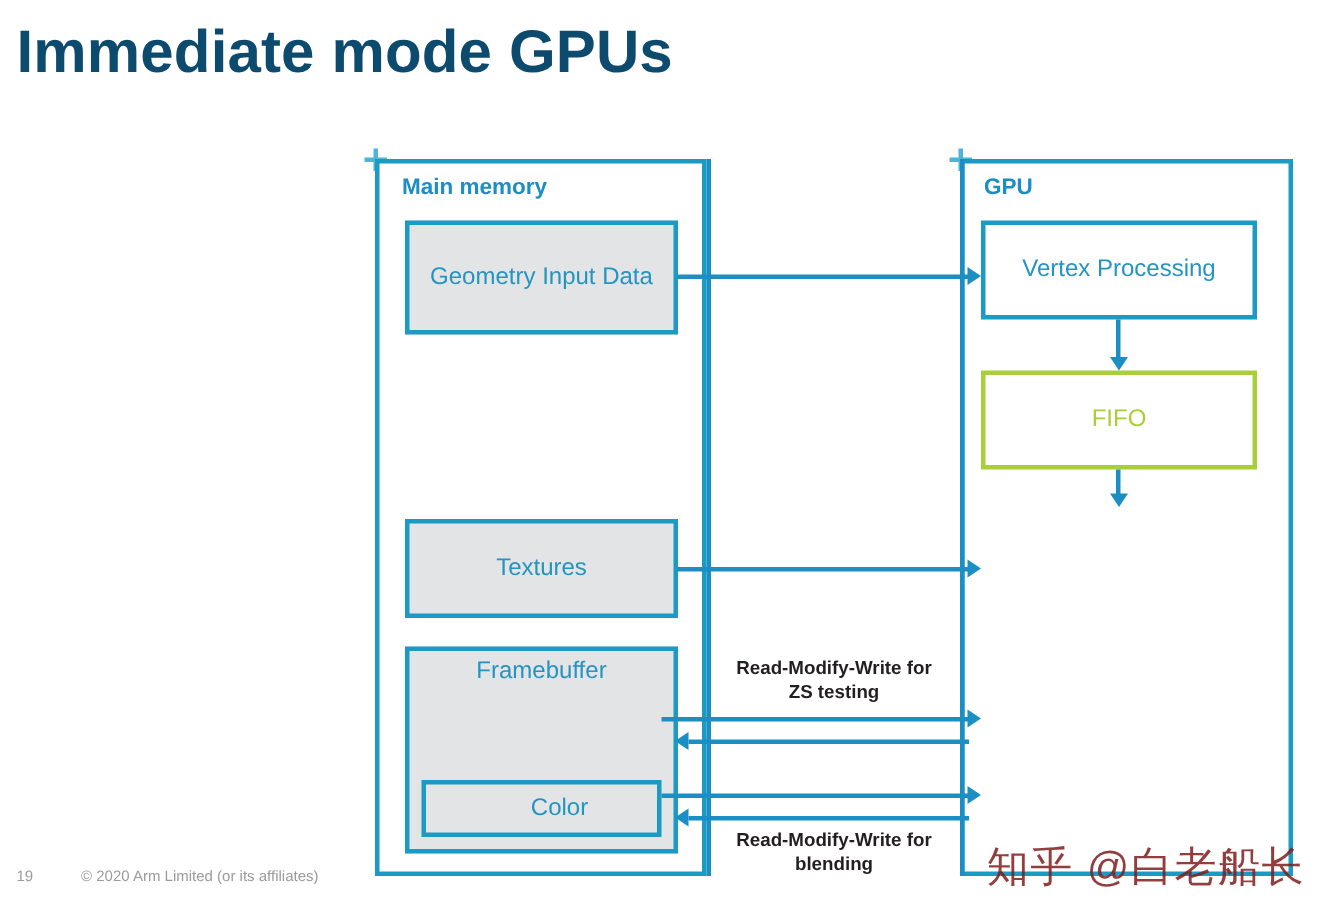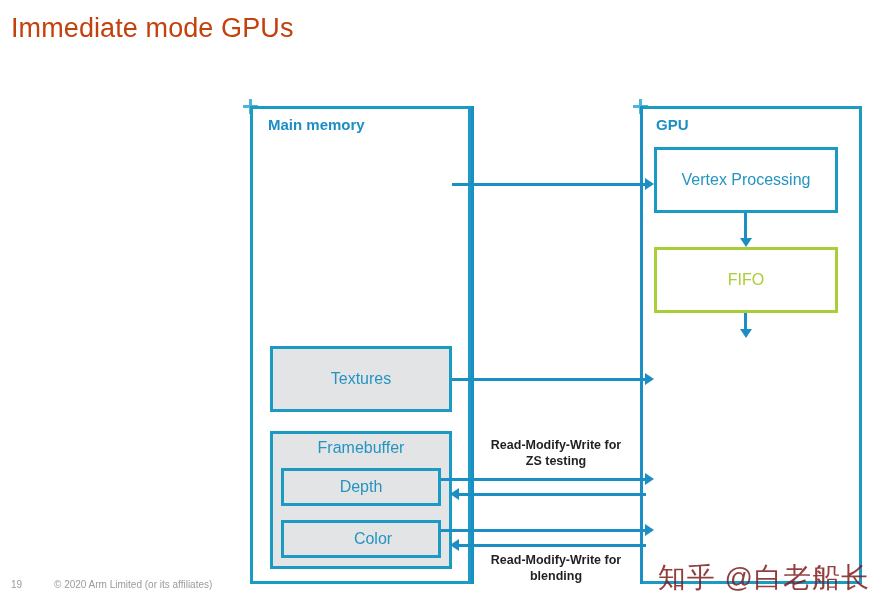--- a/index.html
+++ b/index.html
@@ -13,23 +13,23 @@
     font-family: "Liberation Sans", sans-serif;
     overflow: hidden;
     position: relative;
   }
 
   
   #slide-title {
     position: absolute;
     left: 11px;
     top: 13px;
-    font-size: 27px;
-    font-weight: 400;
-    color: #c2410c;
+    font-size: 40px;
+    font-weight: 700;
+    color: #0c4a6e;
     letter-spacing: 0.1px;
     white-space: nowrap;
   }
 
   
   #diagram {
     position: absolute;
     left: 0;
     top: 16px;
     width: 700px;
@@ -166,27 +166,27 @@
 <div id="slide-title">Immediate mode GPUs</div>
 
 <div id="diagram">
 
   <div class="crosshair" style="left:243px; top:83px;"></div>
   <div class="crosshair" style="left:633px; top:83px;"></div>
 
   <div class="abs container-box" style="left:250px; top:90px; width:221px; height:478px;"></div>
   <div class="container-label" style="left:268px; top:100px;">Main memory</div>
 
+  <div class="abs block" style="left:270px; top:131px; width:182px; height:76px;">Geometry Input Data</div>
 
   <div class="abs block" style="left:270px; top:330px; width:182px; height:66px;">Textures</div>
 
   <div class="abs block framebuffer" style="left:270px; top:415px; width:182px; height:138px;">
     <div class="fb-title">Framebuffer</div>
   </div>
-  <div class="abs block" style="left:281px; top:452px; width:160px; height:38px;">Depth</div>
   <div class="abs block" style="left:281px; top:504px; width:160px; height:38px;padding-left:24px;">Color</div>
 
   <div class="abs container-box" style="left:640px; top:90px; width:222px; height:478px;"></div>
   <div class="container-label" style="left:656px; top:100px;">GPU</div>
 
   <div class="abs block white" style="left:654px; top:131px; width:184px; height:66px;">Vertex Processing</div>
 
   <div class="abs block fifo" style="left:654px; top:231px; width:184px; height:66px;">FIFO</div>
 
 

